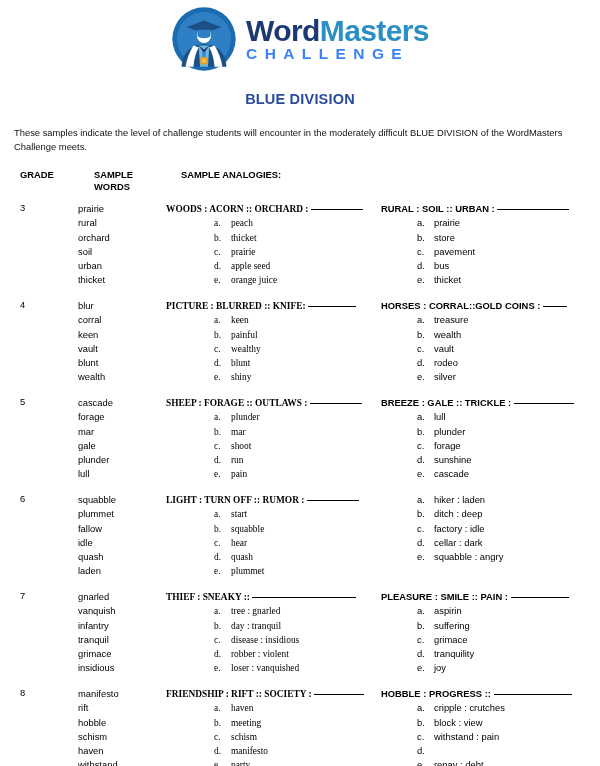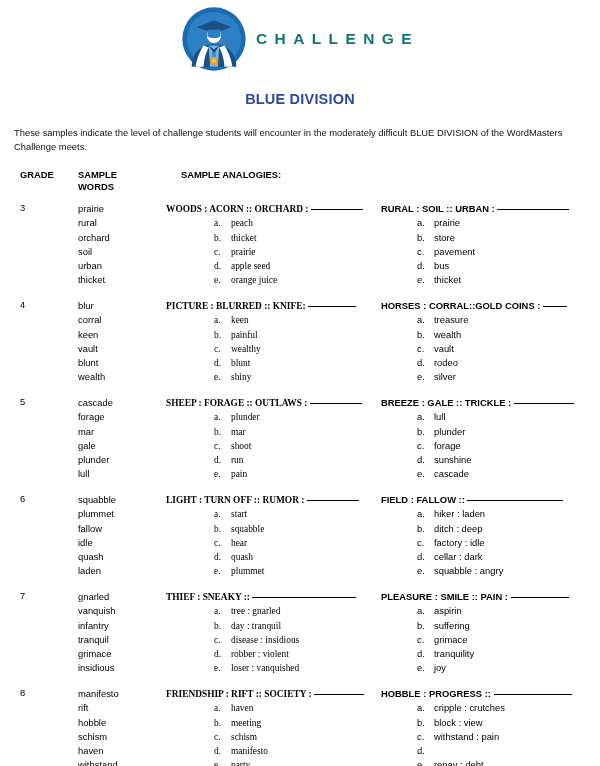--- a/index.html
+++ b/index.html
@@ -40,21 +40,21 @@
     font-size: 30px;
     font-weight: bold;
     letter-spacing: -0.6px;
     white-space: nowrap;
   }
   .wm-word { color: #1b3a73; }
   .wm-masters { color: #2b8fc4; }
   .wordmark-bottom {
     font-size: 15.5px;
     font-weight: bold;
-    color: #0f766e;
+    color: #3b82f6;
     letter-spacing: 7.4px;
     white-space: nowrap;
   }
 
   
   .division-title {
     text-align: center;
     font-size: 14.5px;
     font-weight: bold;
     color: #2a4a9c;
@@ -72,21 +72,21 @@
 
   
   .col-head {
     margin: 16px 0 0 0;
     position: relative;
     height: 26px;
     font-size: 9.4px;
     font-weight: bold;
   }
   .ch-grade { position: absolute; left: 20px;  top: 0; }
-  .ch-words { position: absolute; left: 78px;  top: 0; line-height: 1.25;}
+  .ch-words { position: absolute; left: 94px;  top: 0; line-height: 1.25;}
   .ch-analogies { position: absolute; left: 181px; top: 0; }
 
   
   .rows { margin-top: 7px; }
   .grade-row {
     position: relative;
     height: 97px;
     font-size: 9.4px;
   }
   .grade-row:last-child { height: 88px; }
@@ -162,20 +162,21 @@
     <ellipse cx="50" cy="44" rx="11" ry="12" fill="#ffffff"></ellipse>
 
     <path d="M50 22 L76 32 L50 42 L24 32 Z" fill="#1b4f86"></path>
     <path d="M40 36 L40 46 C44 50 56 50 60 46 L60 36 Z" fill="#2f7fc4"></path>
 
     <rect x="47" y="70" width="6" height="9" fill="#3a8fd0"></rect>
     <circle cx="50" cy="83" r="6" fill="#e8a020"></circle>
     <circle cx="50" cy="83" r="3.2" fill="#f5c451"></circle>
   </svg>
   <div class="wordmark">
+    <div class="wordmark-top"><span class="wm-word">Word</span><span class="wm-masters">Masters</span></div>
     <div class="wordmark-bottom">CHALLENGE</div>
   </div>
 </div>
 
 <h1 class="division-title">BLUE DIVISION</h1>
 
 <p class="intro">These samples indicate the level of challenge students will encounter in the moderately difficult BLUE DIVISION of the WordMasters Challenge meets.</p>
 
 <div class="col-head">
   <div class="ch-grade">GRADE</div>
@@ -399,21 +400,20 @@
             <span class="choice-letter">d.</span>
             <span class="choice-text">quash</span>
           </div>
           <div class="choice">
             <span class="choice-letter">e.</span>
             <span class="choice-text">plummet</span>
           </div>
         </div>
       </div>
       <div class="analogy right">
-        <div class="stem"><span>FIELD : FALLOW :: </span><span class="blank" style="width: 96px;"></span></div>
         <div class="choices">
           <div class="choice">
             <span class="choice-letter">a.</span>
             <span class="choice-text">hiker : laden</span>
           </div>
           <div class="choice">
             <span class="choice-letter">b.</span>
             <span class="choice-text">ditch : deep</span>
           </div>
           <div class="choice">

